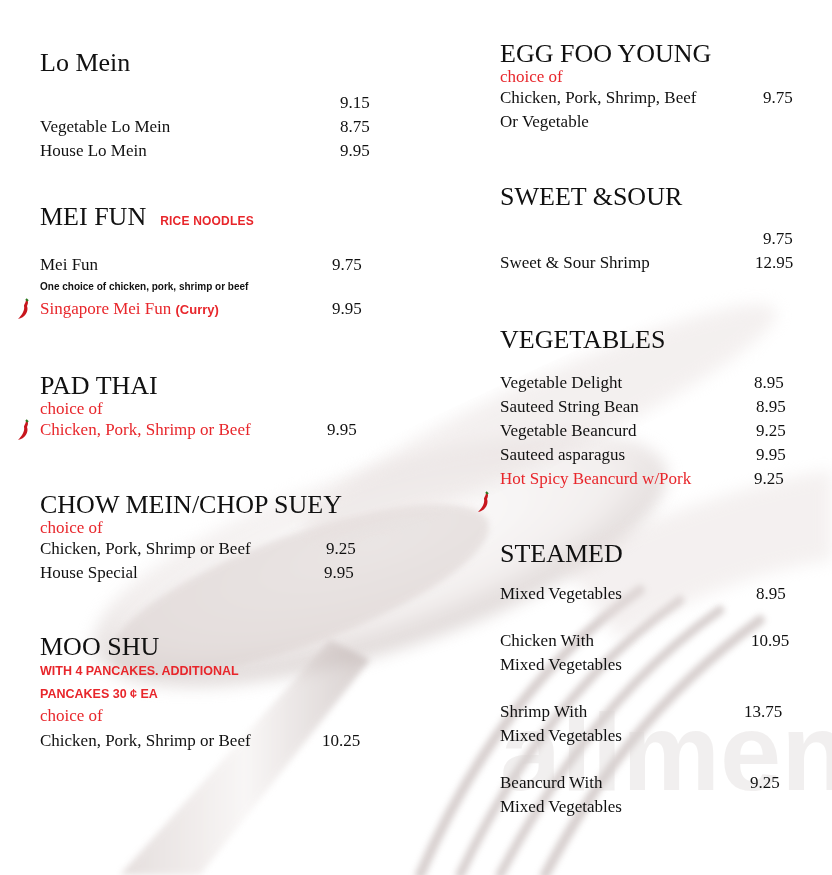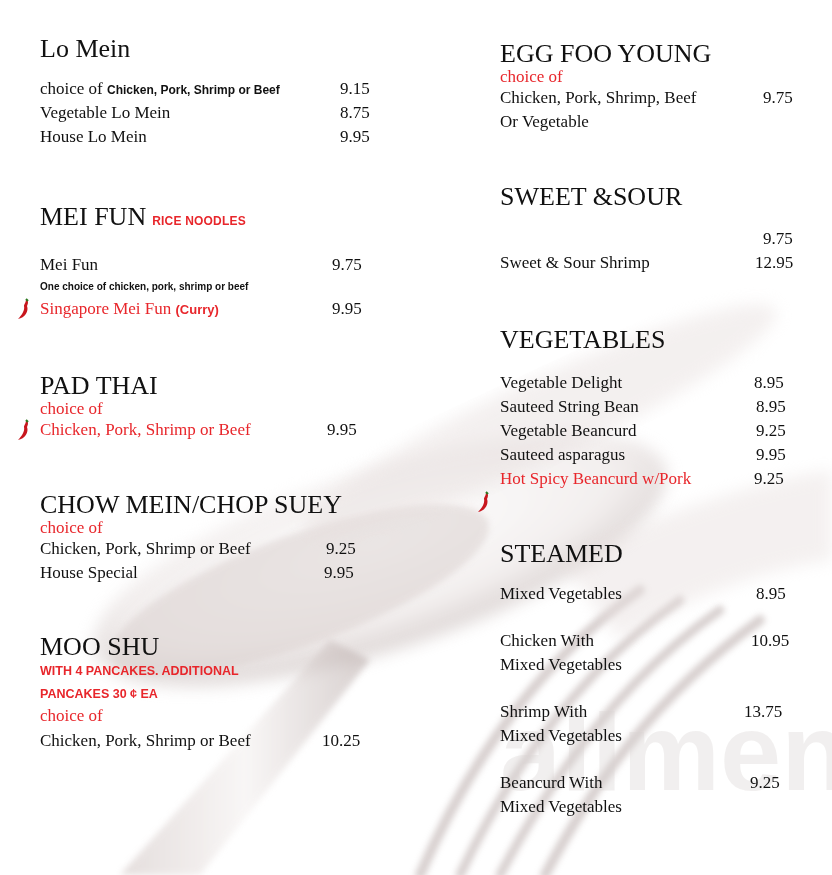--- a/index.html
+++ b/index.html
@@ -10,21 +10,21 @@
       color:#111;
     }
     .bg { position:absolute; inset:0; pointer-events:none; z-index:0; }
     .col { position:absolute; z-index:1; }
     .col-left { left:40px; top:0; width:420px; }
     .col-right { left:500px; top:0; width:320px; }
     .section { position:absolute; left:0; width:100%; }
     .title { font-size:26px; line-height:28px; color:#111; white-space:nowrap; }
     .title .sub {
       font-family:"Liberation Sans", "DejaVu Sans", sans-serif;
-      font-weight:bold; font-size:12px; color:#e8262b; margin-left:6px; letter-spacing:0.2px;
+      font-weight:bold; font-size:12px; color:#e8262b; margin-left:14px; letter-spacing:0.2px;
     }
     .choice { font-size:17px; line-height:18px; color:#e8262b; }
     .note-red {
       font-family:"Liberation Sans", "DejaVu Sans", sans-serif; font-weight:bold;
       font-size:12.5px; line-height:23px; color:#e8262b; white-space:nowrap;
     }
     .note-black {
       font-family:"Liberation Sans", "DejaVu Sans", sans-serif; font-weight:bold;
       font-size:10px; line-height:20px; color:#111; white-space:nowrap;
     }
@@ -79,25 +79,24 @@
 
   <path d="M560 560 C640 520 760 480 832 470 L832 560 C760 570 680 600 620 640 Z" fill="#e7dfde" opacity="0.45" filter="url(#blur8)"></path>
 
   <ellipse cx="540" cy="420" rx="260" ry="40" fill="#e6dedd" opacity="0.45" filter="url(#blur8)" transform="rotate(-25 540 420)"></ellipse>
 
   <text x="500" y="790" font-family="Liberation Sans, sans-serif" font-weight="bold" font-size="110" fill="#d9d4d3" opacity="0.35">allmenus</text>
 </svg>
 
 <div class="col col-left">
 
-  <div class="section" style="top:35px;">
+  <div class="section" style="top:49px;">
     <div class="title">Lo Mein</div>
     <div style="height:14px"></div>
     <div class="row">
-      <span class="name"><span>choice of </span><span class="small-sans">Chicken, Pork, Shrimp or Beef</span></span>
       <span class="price" style="left:300px">9.15</span>
     </div>
     <div class="row">
       <span class="name">Vegetable Lo Mein</span>
       <span class="price" style="left:300px">8.75</span>
     </div>
     <div class="row">
       <span class="name">House Lo Mein</span>
       <span class="price" style="left:300px">9.95</span>
     </div>

